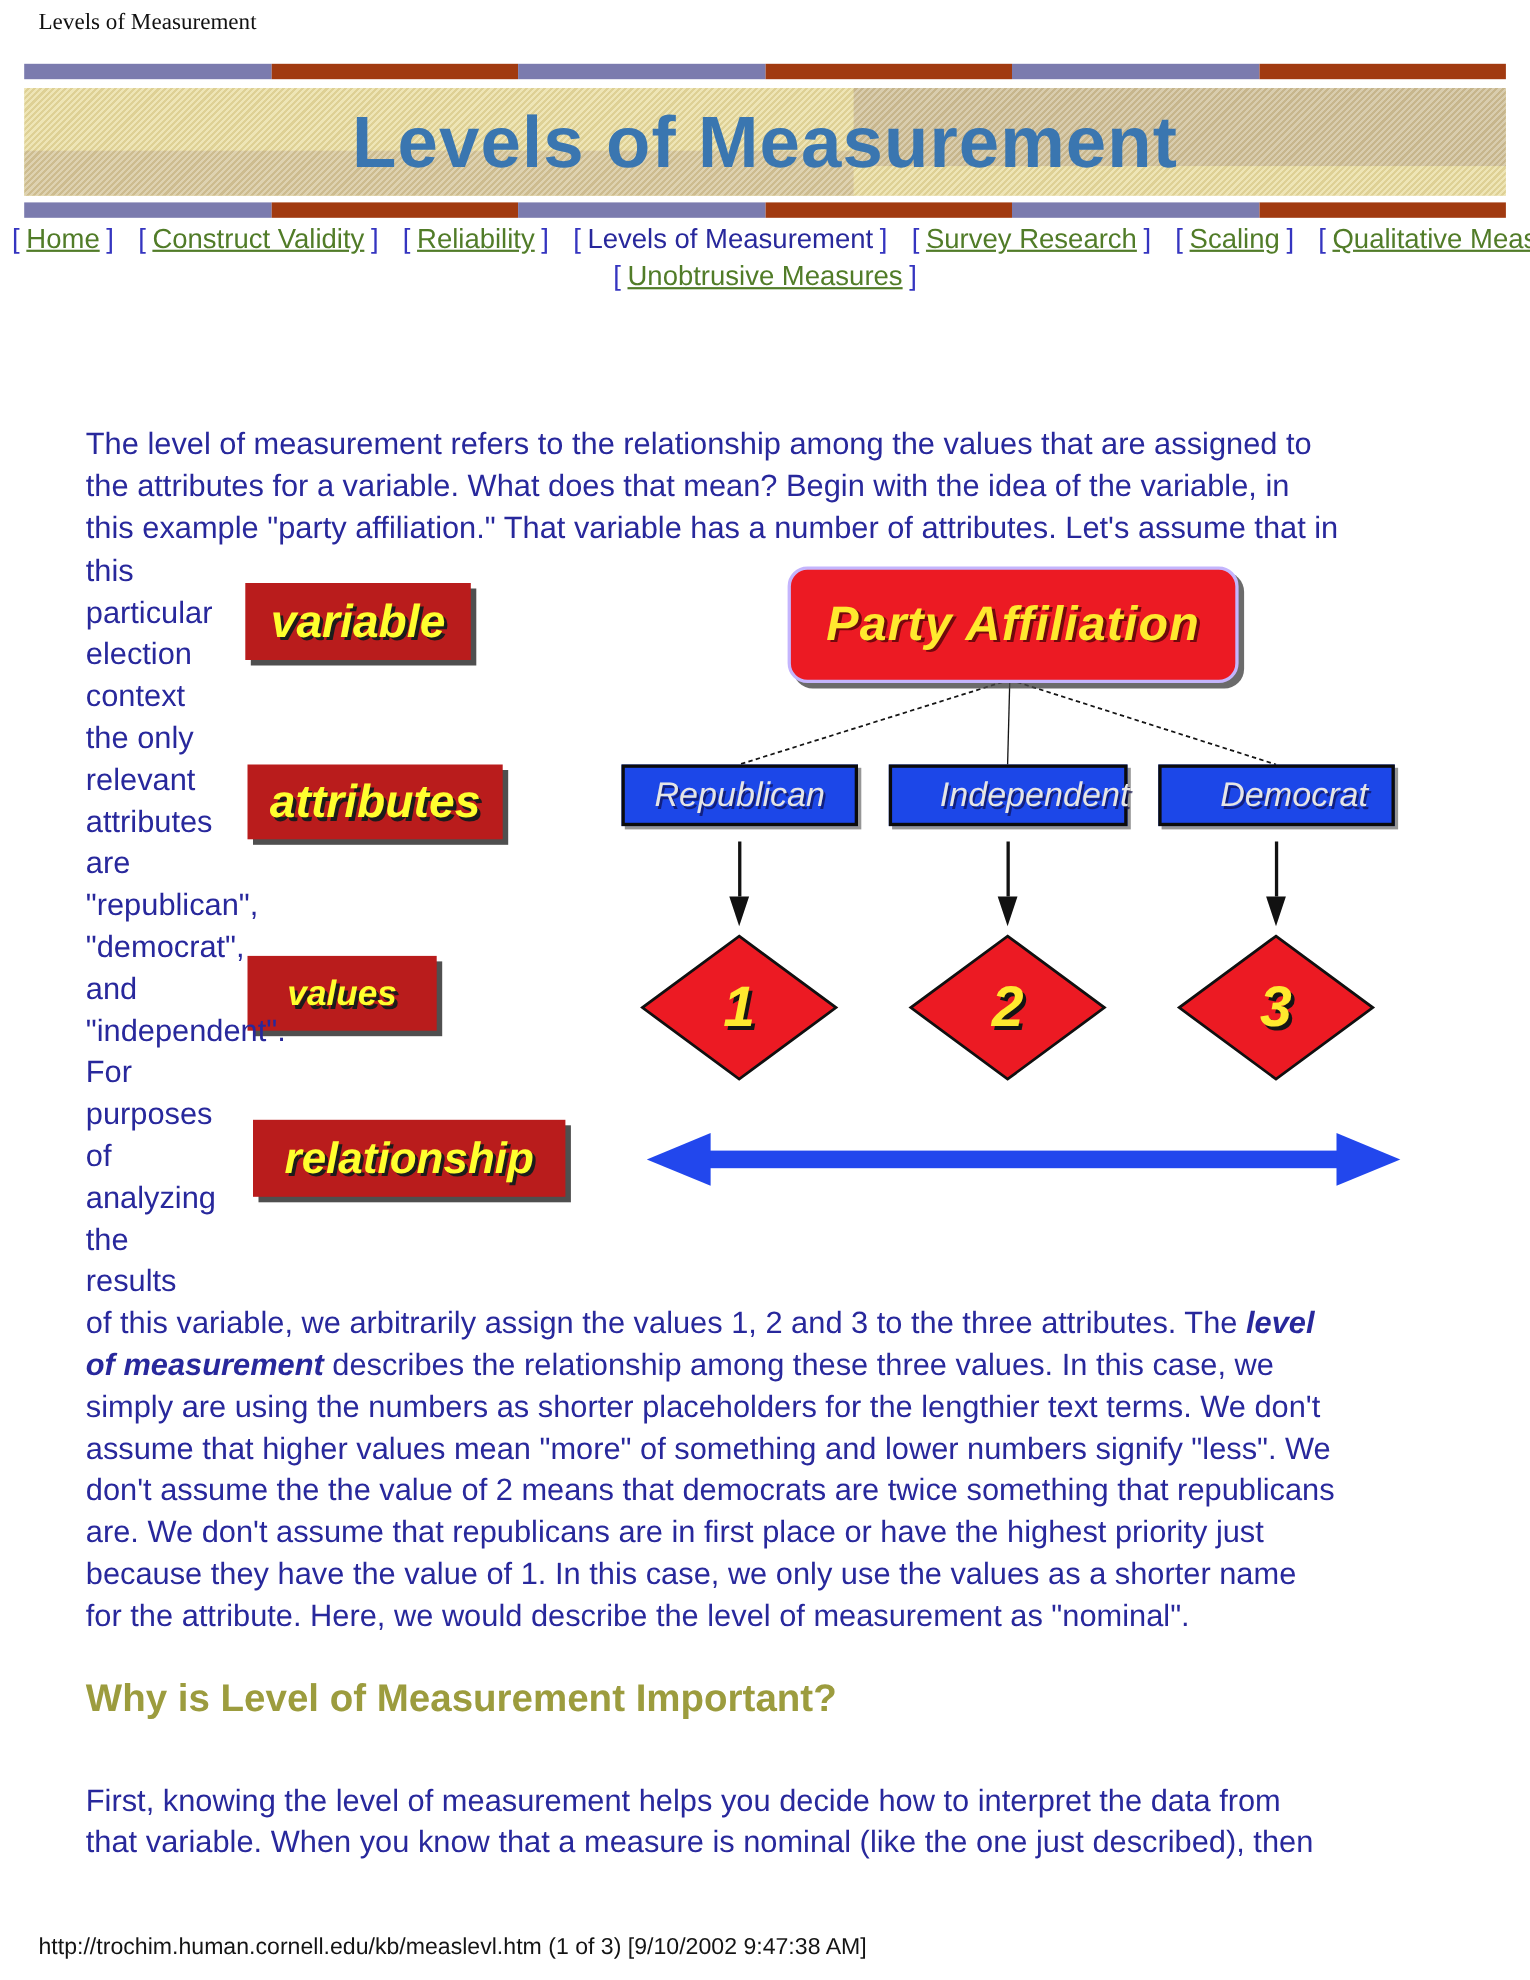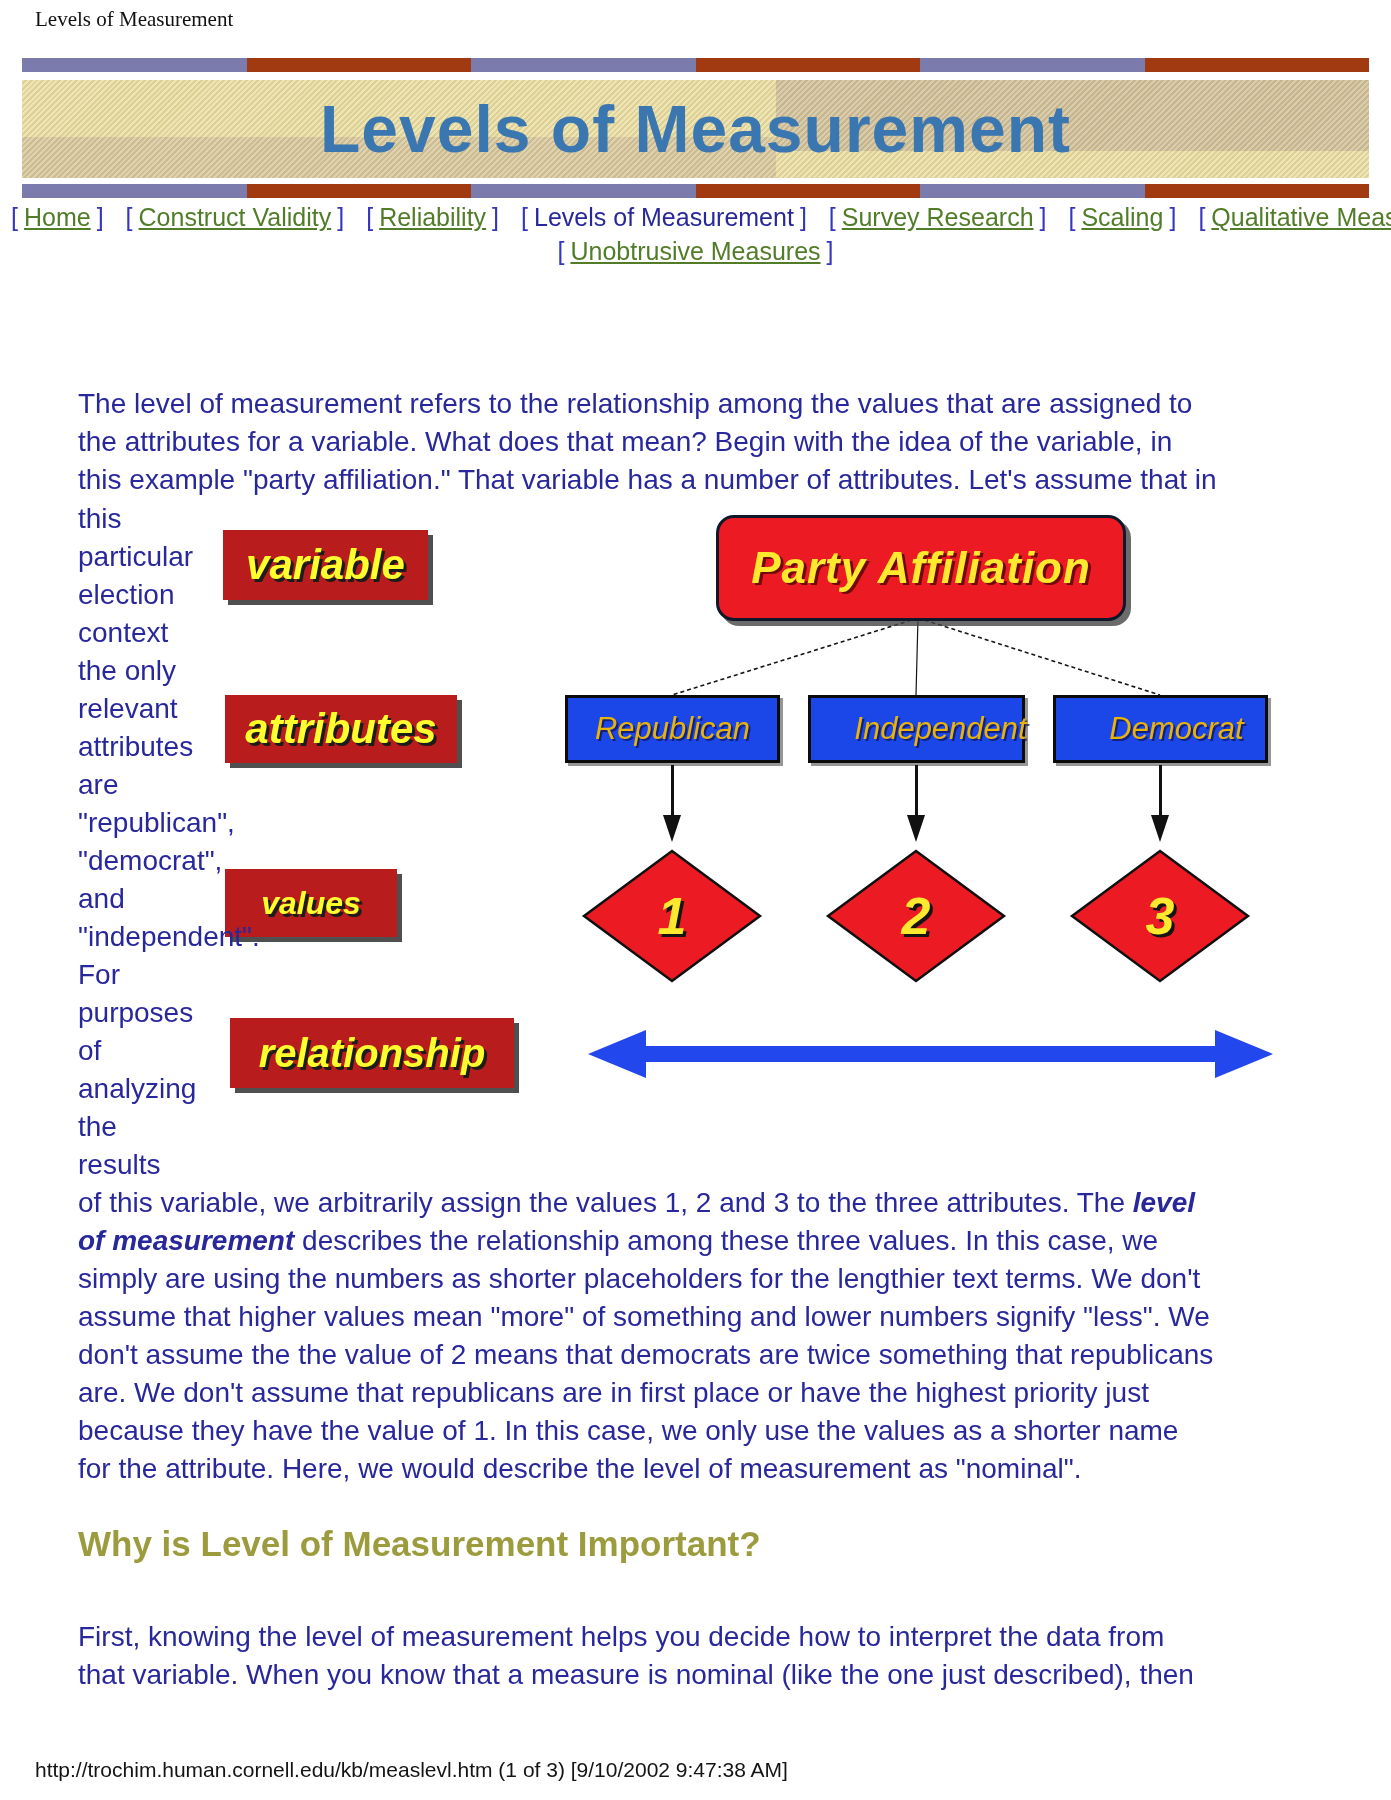--- a/index.html
+++ b/index.html
@@ -51,31 +51,31 @@
   
   .green-box{position:absolute;background:#b91c1c;box-shadow:5px 5px 0 #4f4f4f;z-index:2;
     display:flex;align-items:center;justify-content:center;
     color:#ffff2e;font-style:italic;font-weight:bold;text-shadow:3px 3px 0 #1c1c1c;}
   .gb-variable{left:223px;top:530px;width:205px;height:70px;font-size:42px;}
   .gb-attributes{left:225px;top:695px;width:232px;height:68px;font-size:42px;}
   .gb-values{left:225px;top:869px;width:172px;height:68px;font-size:32px;}
   .gb-relationship{left:230px;top:1018px;width:284px;height:70px;font-size:40px;}
 
   .pa-box{position:absolute;left:716px;top:515px;width:404px;height:100px;background:#ec1a23;
-    border:3px solid #0f172a;border-radius:18px;box-shadow:5px 5px 0 rgba(70,70,70,.8);
+    border:3px solid #c4b5fd;border-radius:18px;box-shadow:5px 5px 0 rgba(70,70,70,.8);
     display:flex;align-items:center;justify-content:center;
     font-size:44px;font-style:italic;font-weight:bold;color:#ffe92e;
     text-shadow:3px 2px 0 #70090d;letter-spacing:1px;z-index:1;}
 
   .fan-lines{position:absolute;left:655px;top:610px;z-index:0;}
 
-  .attr-box{position:absolute;top:695px;height:68px;background:#1c47e8;border:3px solid #0b0b0b;
+  .attr-box{position:absolute;top:695px;height:56px;background:#1c47e8;border:3px solid #0b0b0b;
     box-shadow:3px 3px 0 rgba(80,80,80,.6);box-sizing:border-box;
     display:flex;align-items:center;justify-content:center;
-    font-size:31px;font-style:italic;color:#eab308;text-shadow:2px 2px 0 rgba(12,12,70,.65);}
+    font-size:31px;font-style:italic;color:#e5e5e5;text-shadow:2px 2px 0 rgba(12,12,70,.65);}
   .attr-1{left:565px;width:215px;}
   .attr-2{left:808px;width:217px;padding-left:48px;}
   .attr-3{left:1053px;width:215px;padding-left:32px;}
 
   .down-arrow{position:absolute;top:765px;width:20px;height:80px;z-index:1;}
   .down-arrow .shaft{position:absolute;left:9px;top:0;width:3px;height:50px;background:#111;}
   .down-arrow .head{position:absolute;left:1px;top:50px;width:0;height:0;
     border-left:9px solid transparent;border-right:9px solid transparent;border-top:27px solid #111;}
   .da-1{left:662px;} .da-2{left:906px;} .da-3{left:1150px;}
 

